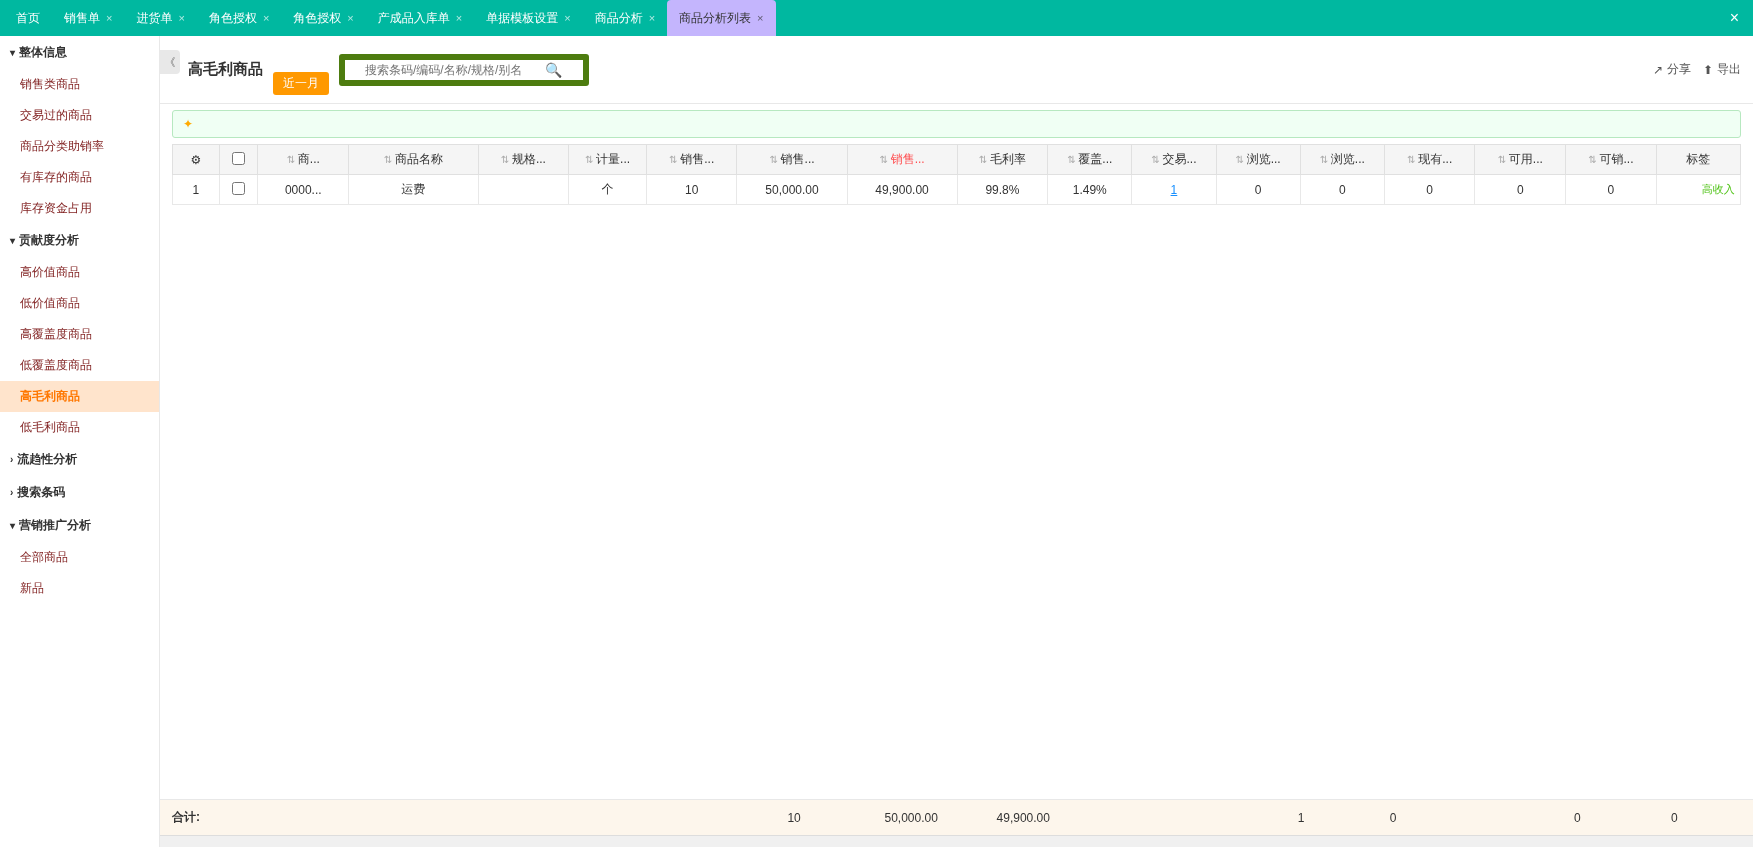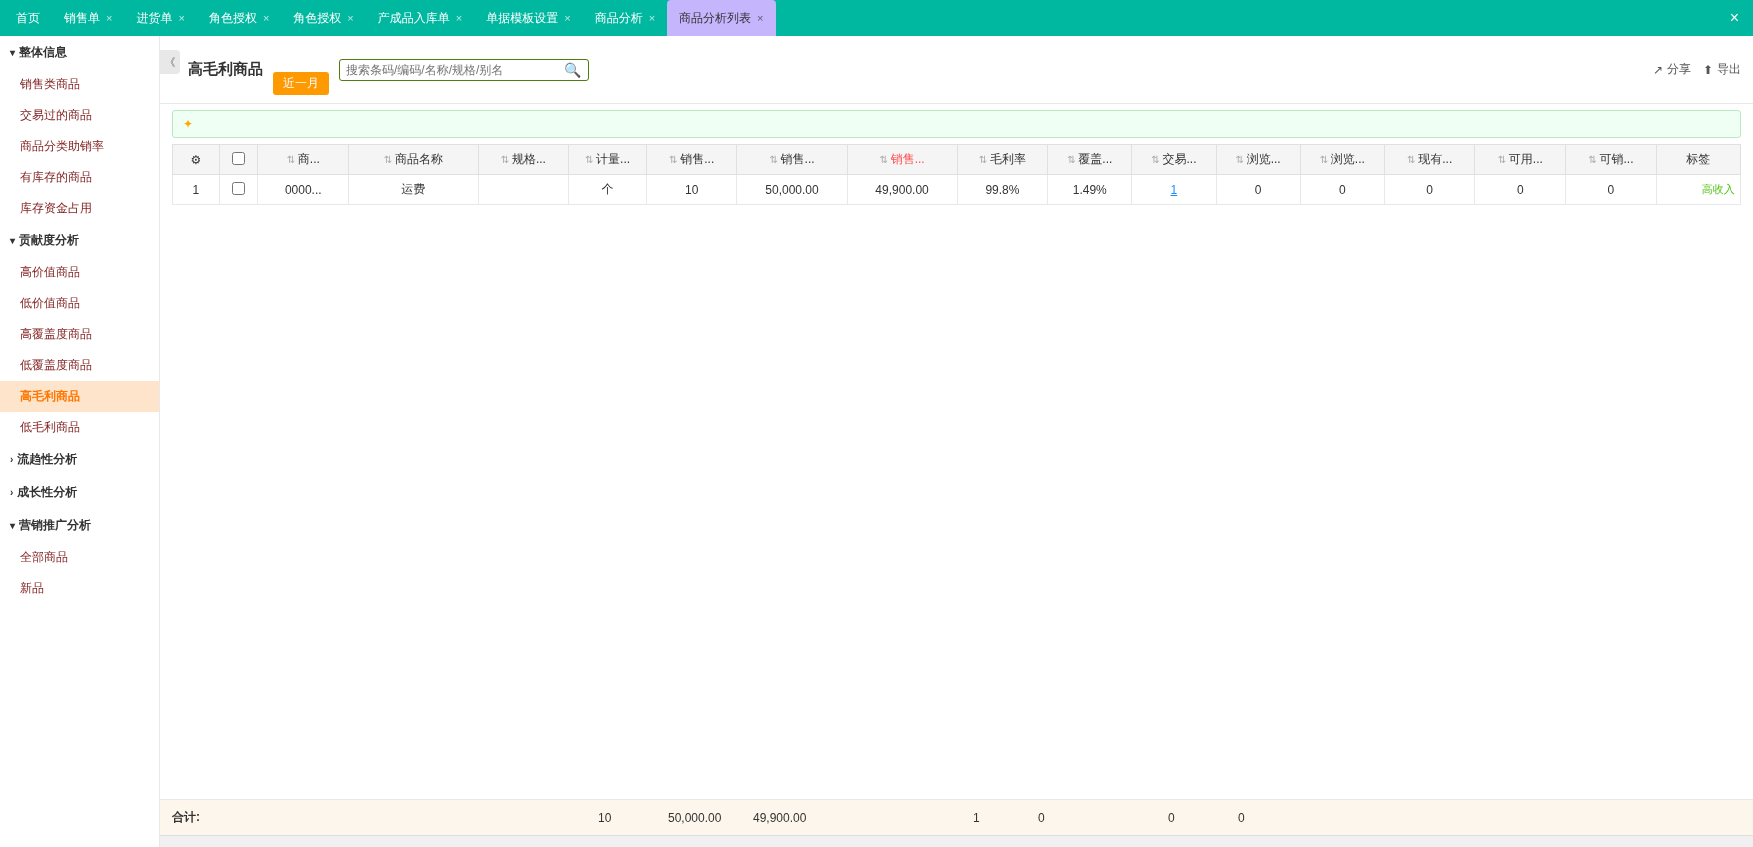--- a/index.html
+++ b/index.html
@@ -131,23 +131,23 @@
       border-radius: 3px;
       padding: 3px 10px;
       font-size: 12px;
       cursor: pointer;
       white-space: nowrap;
       margin-top: 28px;
     }
     .search-box {
       display: flex;
       align-items: center;
-      border: 1px solid #4d7c0f;
+      border: 6px solid #4d7c0f;
       border-radius: 3px;
-      padding: 2px 6px;
+      padding: 2px 20px;
       flex: 1;
       max-width: 250px;
     }
     .search-box input {
       border: none;
       outline: none;
       font-size: 12px;
       width: 100%;
       color: #999;
     }
@@ -251,20 +251,21 @@
     .footer-bar {
       height: 36px;
       background: #fdf6ec;
       border-top: 1px solid #e8e8e8;
       display: flex;
       align-items: center;
       padding: 6px 12px;
       font-size: 12px;
       color: #333;
       gap: 0;
+      justify-content: space-between;
     }
     .footer-label {
       min-width: 60px;
       font-weight: bold;
     }
 
     
     .footer-scroll {
       height: 12px;
       background: #f0f0f0;
@@ -370,21 +371,21 @@
       <span>低毛利商品</span>
     </div>
 
     <div class="sidebar-group-header">
       <span class="arrow">›</span>
       <span>流趋性分析</span>
     </div>
 
     <div class="sidebar-group-header">
       <span class="arrow">›</span>
-      <span>成长性分析</span>
+      <span>搜索条码</span>
     </div>
 
     <div class="sidebar-group-header">
       <span class="arrow">▾</span>
       <span>营销推广分析</span>
     </div>
     <div class="sidebar-item">
       <span>全部商品</span>
     </div>
     <div class="sidebar-item">

